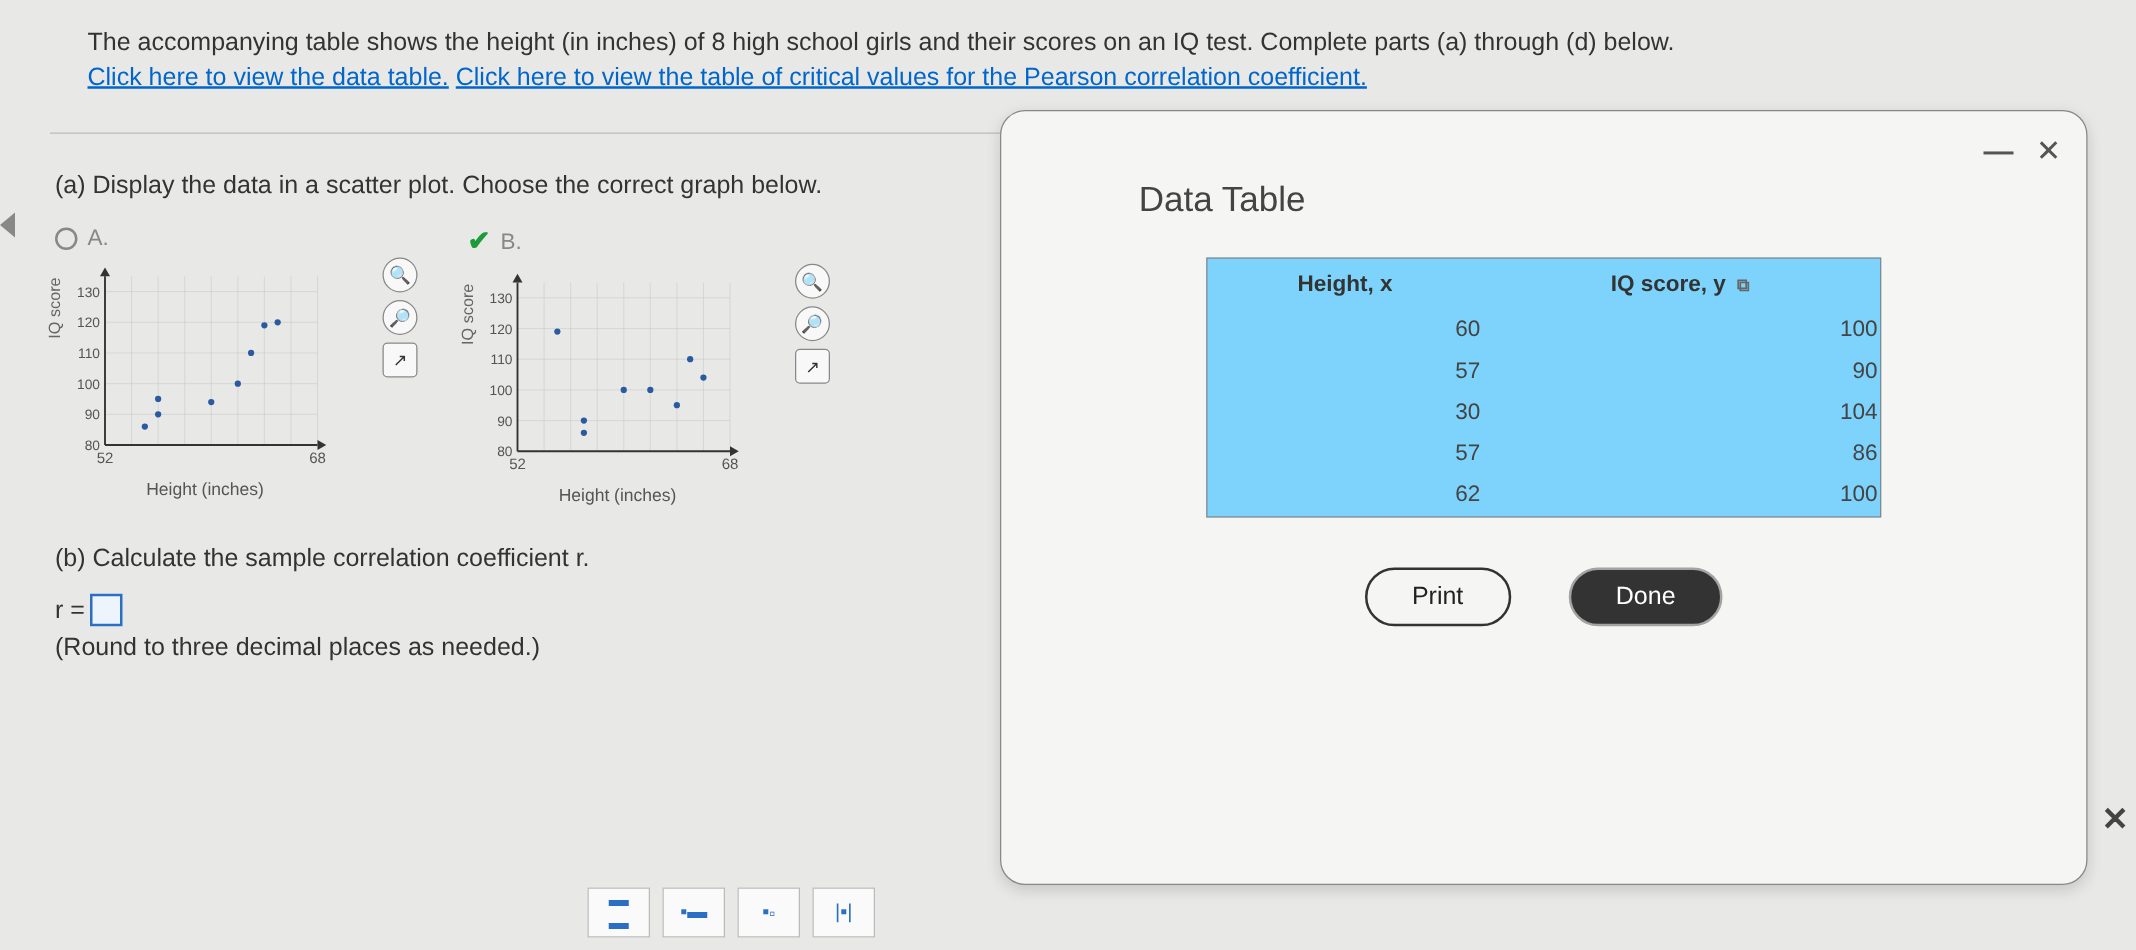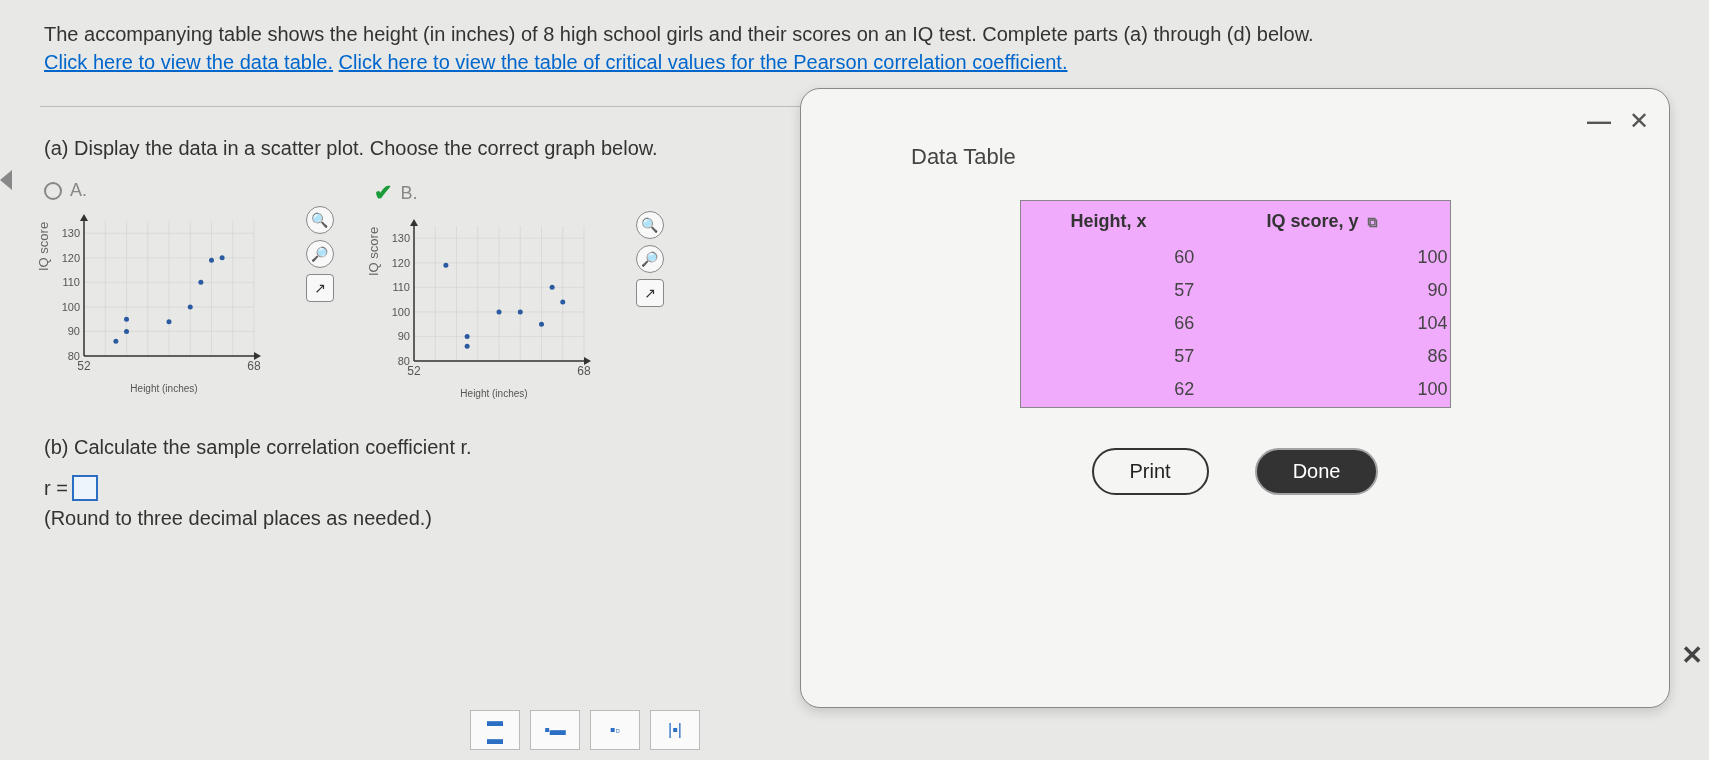--- a/index.html
+++ b/index.html
@@ -9,20 +9,21 @@
     width: 1709px;
     height: 760px;
     overflow: hidden;
     position: relative;
     color: #333;
   }
   .question-header {
     padding: 20px 40px 10px 44px;
     font-size: 20px;
     line-height: 1.4;
+    margin-left: 26px;
   }
   .link { color: #0066cc; text-decoration: underline; cursor: pointer; }
   .content-area {
     border-top: 1px solid #bbb;
     margin: 20px 40px 0 40px;
     padding-top: 30px;
     position: relative;
   }
   .part-a { font-size: 20px; margin-bottom: 20px; padding-left: 4px;}
   .options-row { display: flex; gap: 90px; padding-left: 4px;}
@@ -49,21 +50,21 @@
     font-size: 14px; cursor: pointer;
   }
   .ctrl-btn.square { border-radius: 4px; }
   svg.scatter { display: block; }
   .axis-label-y {
     position: absolute; left: -8px; top: 60px;
     transform: rotate(-90deg); transform-origin: left top;
     font-size: 13px; color: #666;
   }
   .axis-label-x {
-    text-align: center; font-size: 10px; color: #555; margin-top: 2px;
+    text-align: center; font-size: 14px; color: #555; margin-top: 2px;
   }
   .part-b { margin-top: 30px; font-size: 20px; padding-left: 4px;}
   .r-equals { margin-top: 16px; font-size: 20px; display: flex; align-items: center; gap: 4px; padding-left: 4px;}
   .input-box {
     width: 26px; height: 26px; border: 2px solid #2a6fc4; background: #eef4fc;
   }
   .round-note { margin-top: 6px; font-size: 20px; padding-left: 4px;}
 
   
   .modal {
@@ -74,28 +75,28 @@
     border: 1px solid #888;
     border-radius: 20px;
     box-shadow: 0 4px 12px rgba(0,0,0,0.15);
   }
   .modal-controls {
     position: absolute; right: 20px; top: 18px;
     display: flex; gap: 18px; align-items: center;
     font-size: 24px; color: #555;
   }
   .modal-title {
-    font-size: 22px; color: #444;
+    font-size: 28px; color: #444;
     padding: 55px 0 0 110px;
   }
   .data-table {
     margin: 30px auto 0 auto;
-    width: 431px;
+    width: 540px;
     border: 1px solid #888;
-    background: #f0abfc;
+    background: #7dd3fc;
   }
   .data-table th {
     font-weight: bold; text-align: center;
     padding: 8px 0; font-size: 18px;
   }
   .data-table td {
     text-align: right; padding: 5px 0; font-size: 18px; color: #444;
   }
   .copy-icon {
     font-size: 14px; color: #666; padding-left: 4px;
@@ -283,21 +284,21 @@
     <tbody id="table-body">
         <tr>
           <td>60</td>
           <td>100</td>
         </tr>
         <tr>
           <td>57</td>
           <td>90</td>
         </tr>
         <tr>
-          <td>66</td>
+          <td>30</td>
           <td>104</td>
         </tr>
         <tr>
           <td>57</td>
           <td>86</td>
         </tr>
         <tr>
           <td>62</td>
           <td>100</td>
         </tr>

